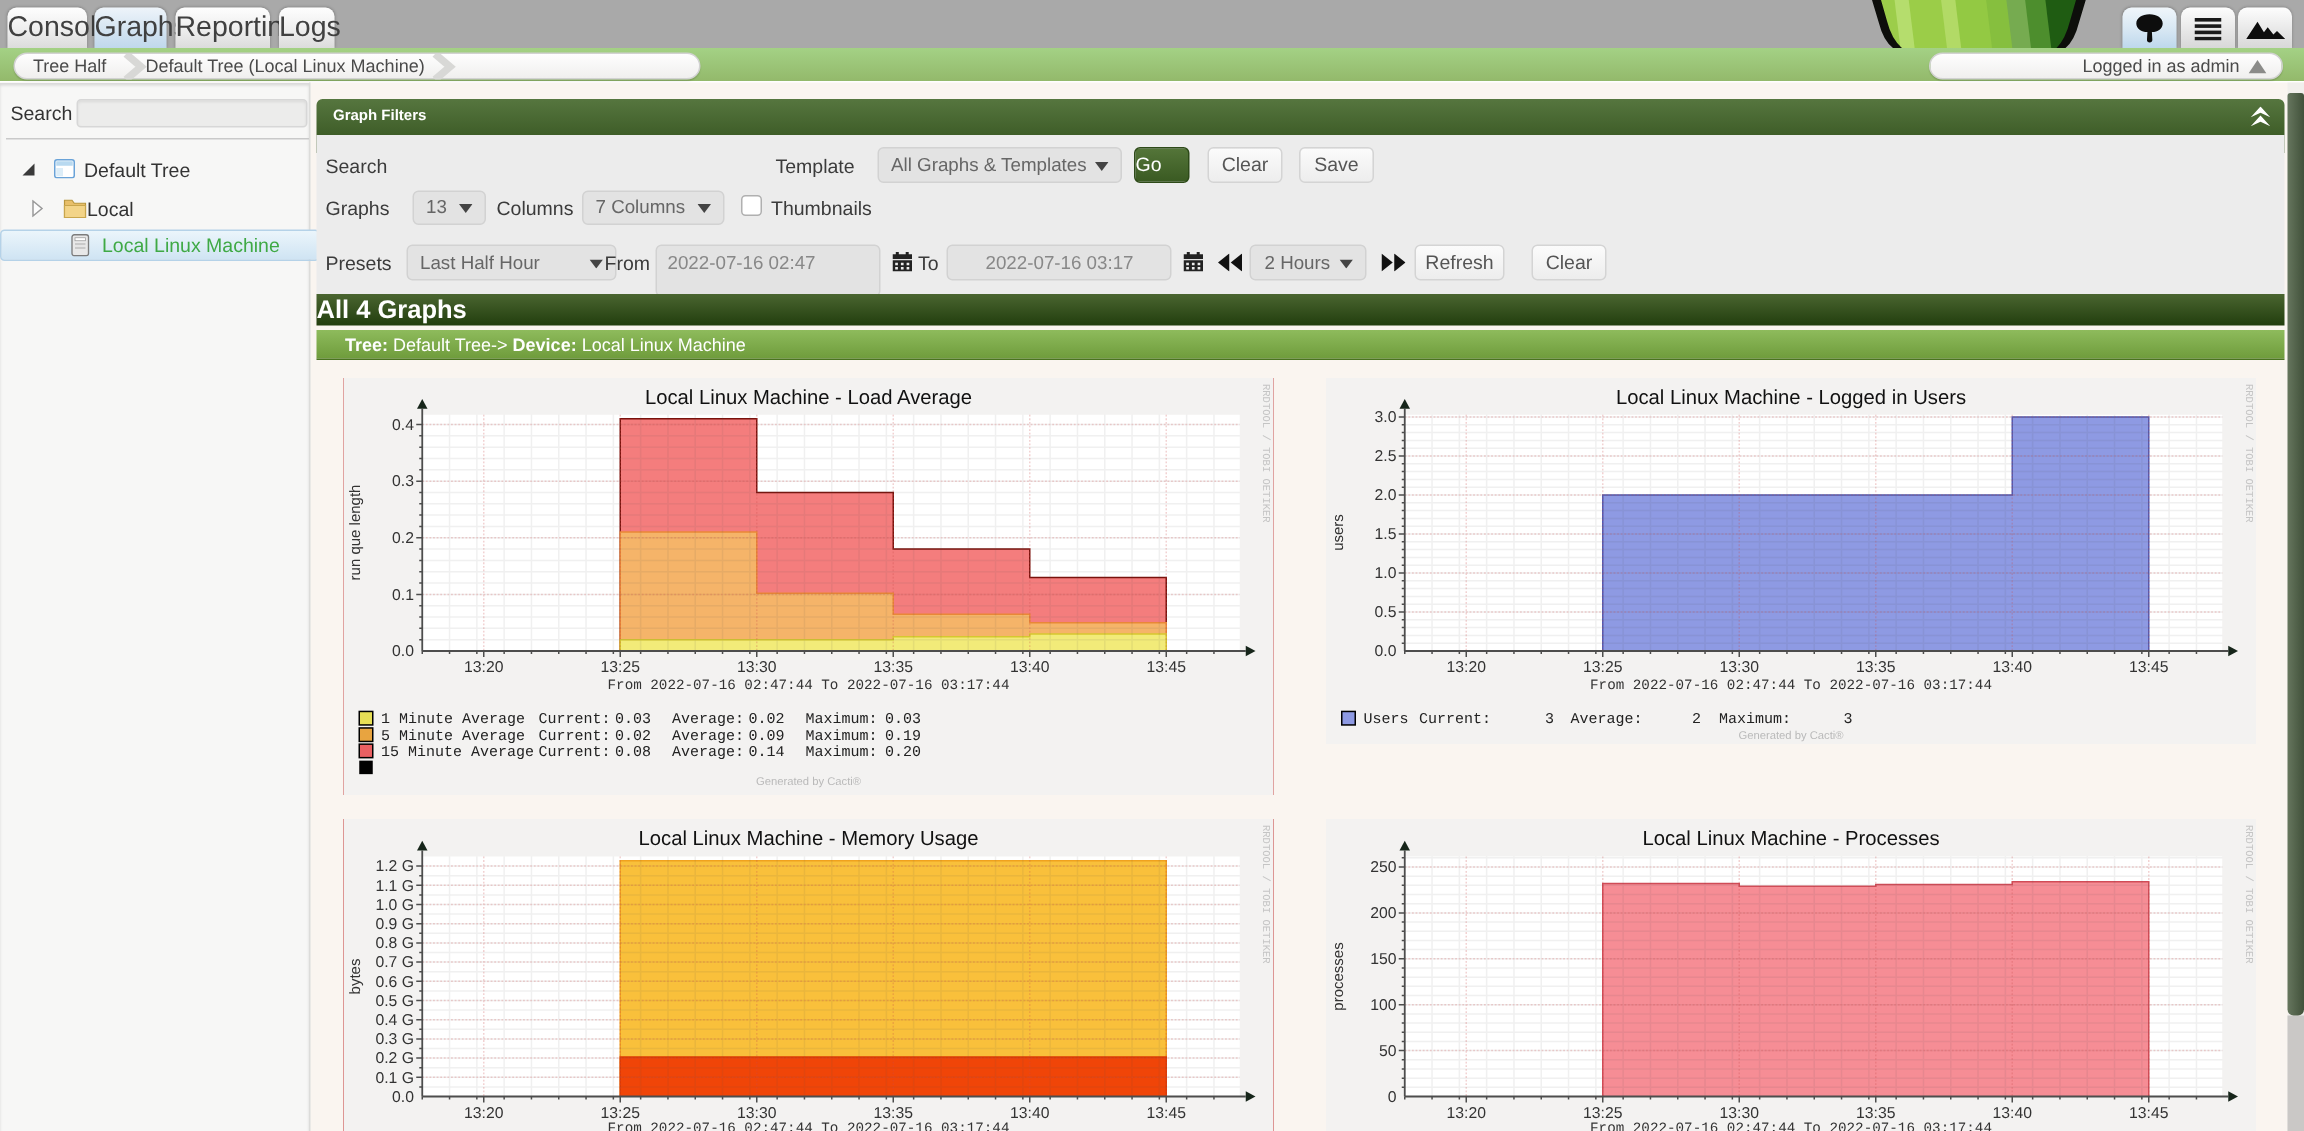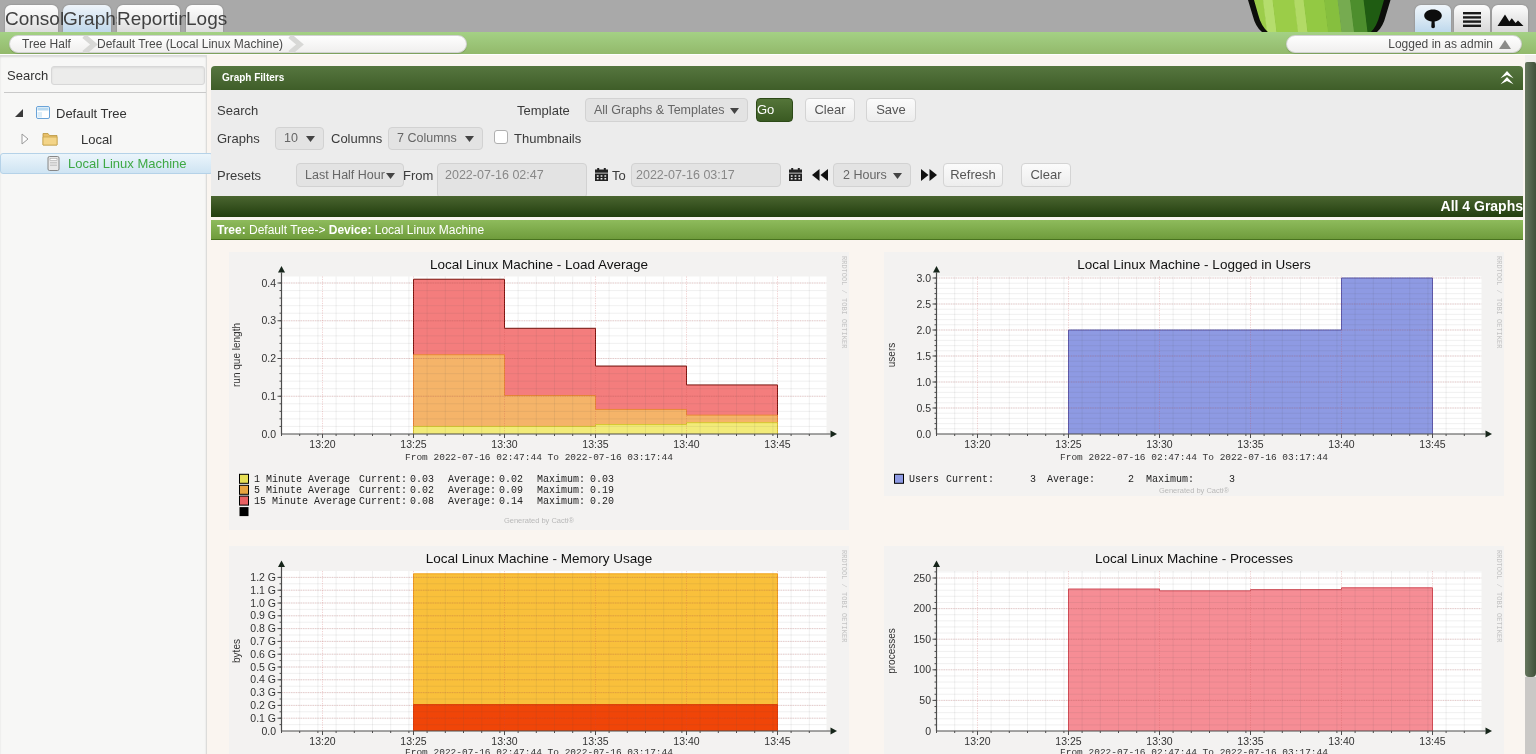--- a/index.html
+++ b/index.html
@@ -15,21 +15,21 @@
 #sbinput{left:51px;top:11px;width:154px;height:19px;border:1px solid #d7d7d7;border-radius:3px;background:#ececeb;box-shadow:inset 0 1px 2px rgba(0,0,0,.08)}
 .treetxt{font-size:13px;color:#333}
 #scroll-strip{left:1525px;top:55px;width:11px;height:699px;background:#f1efec}
 #scroll-thumb{left:1525px;top:62px;width:11px;height:615px;background:linear-gradient(90deg,#66765e,#41513a);border-radius:2px 2px 4px 4px}
 #scroll-track{left:1525px;top:677px;width:11px;height:77px;background:#cac8c6}
 #fheader{left:211px;top:66px;width:1312px;height:36px;border-radius:4px 4px 0 0;background:linear-gradient(#56763f,#33511d);color:#fff;font-size:10px;font-weight:bold;line-height:24px}
 #fbody{left:211px;top:90px;width:1312px;height:106px;background:#ececec}
 .flabel{font-size:13px;color:#3b3b3b}
 .finput{background:#e3e3e3;border:1px solid #d2d2d2;border-radius:4px;font-size:12.5px;color:#777}
 .fbtn{background:linear-gradient(#fbfbfb,#ededed);border:1px solid #d4d4d4;border-radius:4px;font-size:13px;color:#555;text-align:center}
-#allbar{left:211px;top:196px;width:1312px;height:21px;background:linear-gradient(#4a6530,#223e0e);color:#fff;font-weight:bold;font-size:14px;text-align:right;line-height:21px}
+#allbar{left:211px;top:196px;width:1312px;height:21px;background:linear-gradient(#4a6530,#223e0e);color:#fff;font-weight:bold;font-size:17px;text-align:left;line-height:21px}
 #treebar{left:211px;top:220px;width:1312px;height:20px;background:linear-gradient(#8ebb5c,#6f9c3c);border-bottom:1px solid #49731f;color:#fff;font-size:12px;line-height:20px}
 .gwrap{background:#b91c1c}
 </style></head>
 <body>
 <div class="abs" id="topbar">
   <div class="abs tab" style="left:5px;width:53px">Console</div>
   <div class="abs tab sel" style="left:63px;width:48px">Graphs</div>
   <div class="abs tab" style="left:117px;width:63px">Reporting</div>
   <div class="abs tab" style="left:186px;width:37px">Logs</div>
   <svg class="abs" style="left:1243px;top:0;width:152px;height:32px" viewBox="0 0 152 32">
@@ -105,21 +105,21 @@
       <rect x="1.5" y="6" width="4.5" height="5.5" fill="#dcedf8"></rect>
     </svg>
 <span class="abs treetxt" style="left:56px;top:51px">Default Tree</span>
 <svg class="abs" style="left:21px;top:78px" width="8" height="12" viewBox="0 0 8 12">
       <path d="M1,1 L7,6 L1,11 Z" fill="#fdfdfd" stroke="#9a9a9a" stroke-width="1"></path>
     </svg>
 <svg class="abs" style="left:42px;top:76px" width="16" height="15" viewBox="0 0 16 15">
       <path d="M1,2.5 L6,2.5 L7.5,4.5 L15,4.5 L15,14 L1,14 Z" fill="#e8bf6a" stroke="#b9963d" stroke-width="0.8"></path>
       <path d="M1,6 L15,6 L15,14 L1,14 Z" fill="#f3d488" stroke="#c9a64d" stroke-width="0.8"></path>
     </svg>
-<span class="abs treetxt" style="left:81px;top:77px">Local</span>
+<span class="abs treetxt" style="left:58px;top:77px">Local</span>
 <div class="abs" style="left:0px;top:98px;width:213px;height:21px;border:1px solid #b5d2e8;border-radius:3px;background:linear-gradient(#ebf5fb,#cfe4f3)"></div>
 <svg class="abs" style="left:47px;top:101px" width="13" height="15" viewBox="0 0 13 15">
       <rect x="1" y="0.5" width="11" height="14" rx="1.5" fill="#e8e8e8" stroke="#7c7c7c" stroke-width="0.9"></rect>
       <rect x="3" y="2.5" width="7" height="2" fill="#fff" stroke="#999" stroke-width="0.5"></rect>
       <rect x="3" y="6" width="7" height="1.4" fill="#c9c9c9"></rect>
       <rect x="3" y="8.6" width="7" height="1.4" fill="#c9c9c9"></rect>
     </svg>
 <span class="abs" style="left:68px;top:101px;font-size:13px;color:#3fa945">Local Linux Machine</span>
 
 </div>
@@ -135,38 +135,38 @@
  <span class="abs flabel" style="left:6px;top:13px">Search</span>
  <span class="abs flabel" style="left:306px;top:13px">Template</span>
  <div class="abs finput" style="left:374px;top:8px;width:163px;height:24px;line-height:22px"><span style="margin-left:8px;color:#666">All Graphs &amp; Templates</span><svg style="position:absolute;right:8px;top:50%;margin-top:-2.5px" width="9" height="6" viewBox="0 0 9 6">
         <path d="M0,0 h9 l-4.5,6 Z" fill="#444"></path>
       </svg></div>
  <div class="abs" style="left:545px;top:8px;width:37px;height:24px;border-radius:4px;background:linear-gradient(#547539,#3a5a22);border:1px solid #2d4a18;color:#fff;font-size:13px;text-align:left;line-height:22px">Go</div>
  <div class="abs fbtn" style="left:594px;top:8px;width:50px;height:24px;line-height:22px">Clear</div>
  <div class="abs fbtn" style="left:655px;top:8px;width:50px;height:24px;line-height:22px">Save</div>
 
  <span class="abs flabel" style="left:6px;top:41px">Graphs</span>
- <div class="abs finput" style="left:64px;top:37px;width:49px;height:23px;line-height:21px"><span style="margin-left:8px;color:#666">10</span><svg style="position:absolute;right:8px;top:50%;margin-top:-2.5px" width="9" height="6" viewBox="0 0 9 6">
+ <div class="abs finput" style="left:64px;top:37px;width:49px;height:23px;line-height:21px"><span style="margin-left:8px;color:#666">13</span><svg style="position:absolute;right:8px;top:50%;margin-top:-2.5px" width="9" height="6" viewBox="0 0 9 6">
         <path d="M0,0 h9 l-4.5,6 Z" fill="#444"></path>
       </svg></div>
  <span class="abs flabel" style="left:120px;top:41px">Columns</span>
  <div class="abs finput" style="left:177px;top:37px;width:95px;height:23px;line-height:21px"><span style="margin-left:8px;color:#666">7 Columns</span><svg style="position:absolute;right:8px;top:50%;margin-top:-2.5px" width="9" height="6" viewBox="0 0 9 6">
         <path d="M0,0 h9 l-4.5,6 Z" fill="#444"></path>
       </svg></div>
  <div class="abs" style="left:283px;top:40px;width:14px;height:14px;background:#fff;border:1px solid #b0b0b0;border-radius:3px"></div>
  <span class="abs flabel" style="left:303px;top:41px">Thumbnails</span>
 
  <span class="abs flabel" style="left:6px;top:78px">Presets</span>
- <div class="abs finput" style="left:85px;top:73px;width:108px;height:24px;line-height:22px"><span style="margin-left:8px;color:#666">Last Half Hour</span><svg style="position:absolute;right:8px;top:50%;margin-top:-2.5px" width="9" height="6" viewBox="0 0 9 6">
+ <div class="abs finput" style="left:60px;top:73px;width:140px;height:24px;line-height:22px"><span style="margin-left:8px;color:#666">Last Half Hour</span><svg style="position:absolute;right:8px;top:50%;margin-top:-2.5px" width="9" height="6" viewBox="0 0 9 6">
         <path d="M0,0 h9 l-4.5,6 Z" fill="#444"></path>
       </svg></div>
  <span class="abs flabel" style="left:192px;top:78px">From</span>
  <div class="abs finput" style="left:226px;top:73px;width:150px;height:35px;line-height:22px"><span style="margin-left:7px;color:#888">2022-07-16 02:47</span></div>
  <span class="abs flabel" style="left:401px;top:78px">To</span>
- <div class="abs finput" style="left:420px;top:73px;width:150px;height:24px;line-height:22px"><span style="margin-left:4px;color:#888">2022-07-16 03:17</span></div>
+ <div class="abs finput" style="left:420px;top:73px;width:150px;height:24px;line-height:22px"><span style="margin-left:25px;color:#888">2022-07-16 03:17</span></div>
  <div class="abs finput" style="left:622px;top:73px;width:78px;height:24px;line-height:22px"><span style="margin-left:9px;color:#666">2 Hours</span><svg style="position:absolute;right:8px;top:50%;margin-top:-2.5px" width="9" height="6" viewBox="0 0 9 6">
         <path d="M0,0 h9 l-4.5,6 Z" fill="#444"></path>
       </svg></div>
  <div class="abs fbtn" style="left:732px;top:73px;width:60px;height:24px;line-height:22px">Refresh</div>
  <div class="abs fbtn" style="left:810px;top:73px;width:50px;height:24px;line-height:22px">Clear</div>
  <svg class="abs" style="left:384px;top:78px" width="13" height="13" viewBox="0 0 13 13">
       <g fill="#222">
         <rect x="0" y="1.5" width="13" height="3.2"></rect>
         <rect x="2.2" y="0" width="2" height="3"></rect>
         <rect x="8.8" y="0" width="2" height="3"></rect>
@@ -188,21 +188,21 @@
       </g>
     </svg>
     <svg class="abs" style="left:710px;top:79px" width="16" height="12" viewBox="0 0 16 12">
       <g fill="#111">
         <path d="M0,0 L0,12 L7.5,6 Z"></path>
         <path d="M8.5,0 L8.5,12 L16,6 Z"></path>
       </g>
     </svg>
 </div>
 <div class="abs" id="allbar">All 4 Graphs</div>
-<div class="abs" id="treebar"><span style="margin-left:6px;font-weight:bold">Tree:</span> Default Tree-&gt; <span style="font-weight:bold">Device:</span> Local Linux Machine</div>
+<div class="abs" id="treebar"><span style="margin-left:19px;font-weight:bold">Tree:</span> Default Tree-&gt; <span style="font-weight:bold">Device:</span> Local Linux Machine</div>
 <div class="abs gwrap" style="left:229px;top:252px;width:620px;height:278px">
     <svg width="620" height="278" viewBox="0 0 620 278" style="display:block">
       <rect x="0" y="0" width="620" height="278" fill="#f3f2f1"></rect>
       <rect x="52.5" y="24.5" width="545.0" height="157.5" fill="#ffffff"></rect>
       <path d="M184.5 182.0 L184.5 27.23 L275.5 27.23 L275.5 76.30 L366.5 76.30 L366.5 114.05 L457.5 114.05 L457.5 132.93 L548.5 132.93 L548.5 182.0 Z" fill="#f47d7d"></path>
       <path d="M184.5 182.0 L184.5 27.23 L275.5 27.23 L275.5 76.30 L366.5 76.30 L366.5 114.05 L457.5 114.05 L457.5 132.93 L548.5 132.93 L548.5 182.0" fill="none" stroke="#79120c" stroke-width="1"></path>
       <path d="M184.5 182.0 L184.5 102.73 L275.5 102.73 L275.5 143.50 L366.5 143.50 L366.5 157.46 L457.5 157.46 L457.5 163.12 L548.5 163.12 L548.5 182.0 Z" fill="#f5b469"></path>
       <path d="M184.5 182.0 L184.5 102.73 L275.5 102.73 L275.5 143.50 L366.5 143.50 L366.5 157.46 L457.5 157.46 L457.5 163.12 L548.5 163.12 L548.5 182.0" fill="none" stroke="#e98837" stroke-width="1"></path>
       <path d="M184.5 182.0 L184.5 174.45 L275.5 174.45 L275.5 174.45 L366.5 174.45 L366.5 172.56 L457.5 172.56 L457.5 170.68 L548.5 170.68 L548.5 182.0 Z" fill="#f2eb79"></path>
       <path d="M184.5 182.0 L184.5 174.45 L275.5 174.45 L275.5 174.45 L366.5 174.45 L366.5 172.56 L457.5 172.56 L457.5 170.68 L548.5 170.68 L548.5 182.0" fill="none" stroke="#d6c82f" stroke-width="1"></path>

